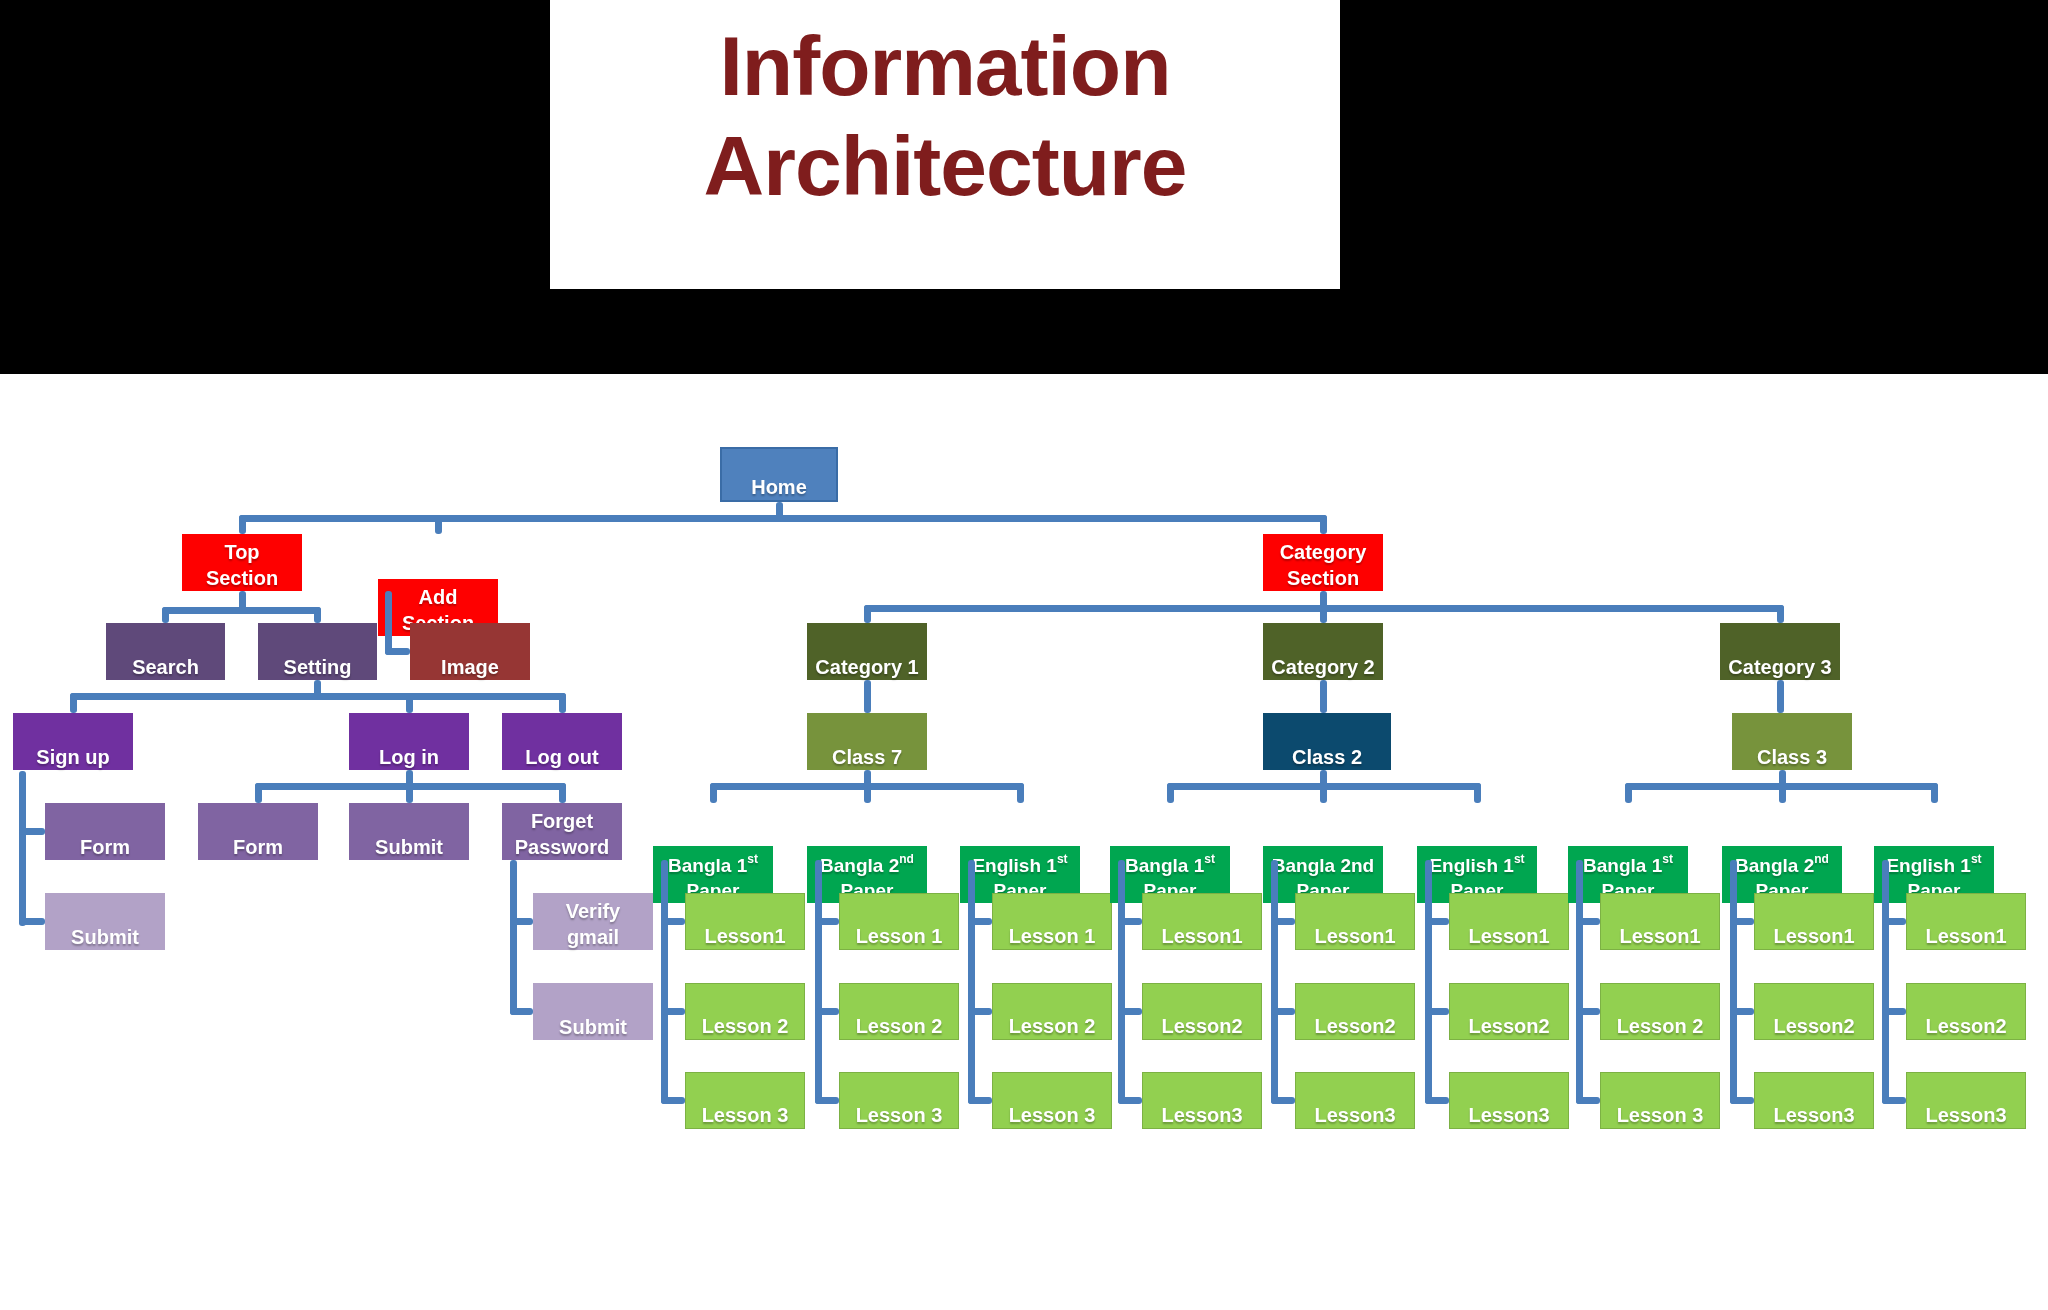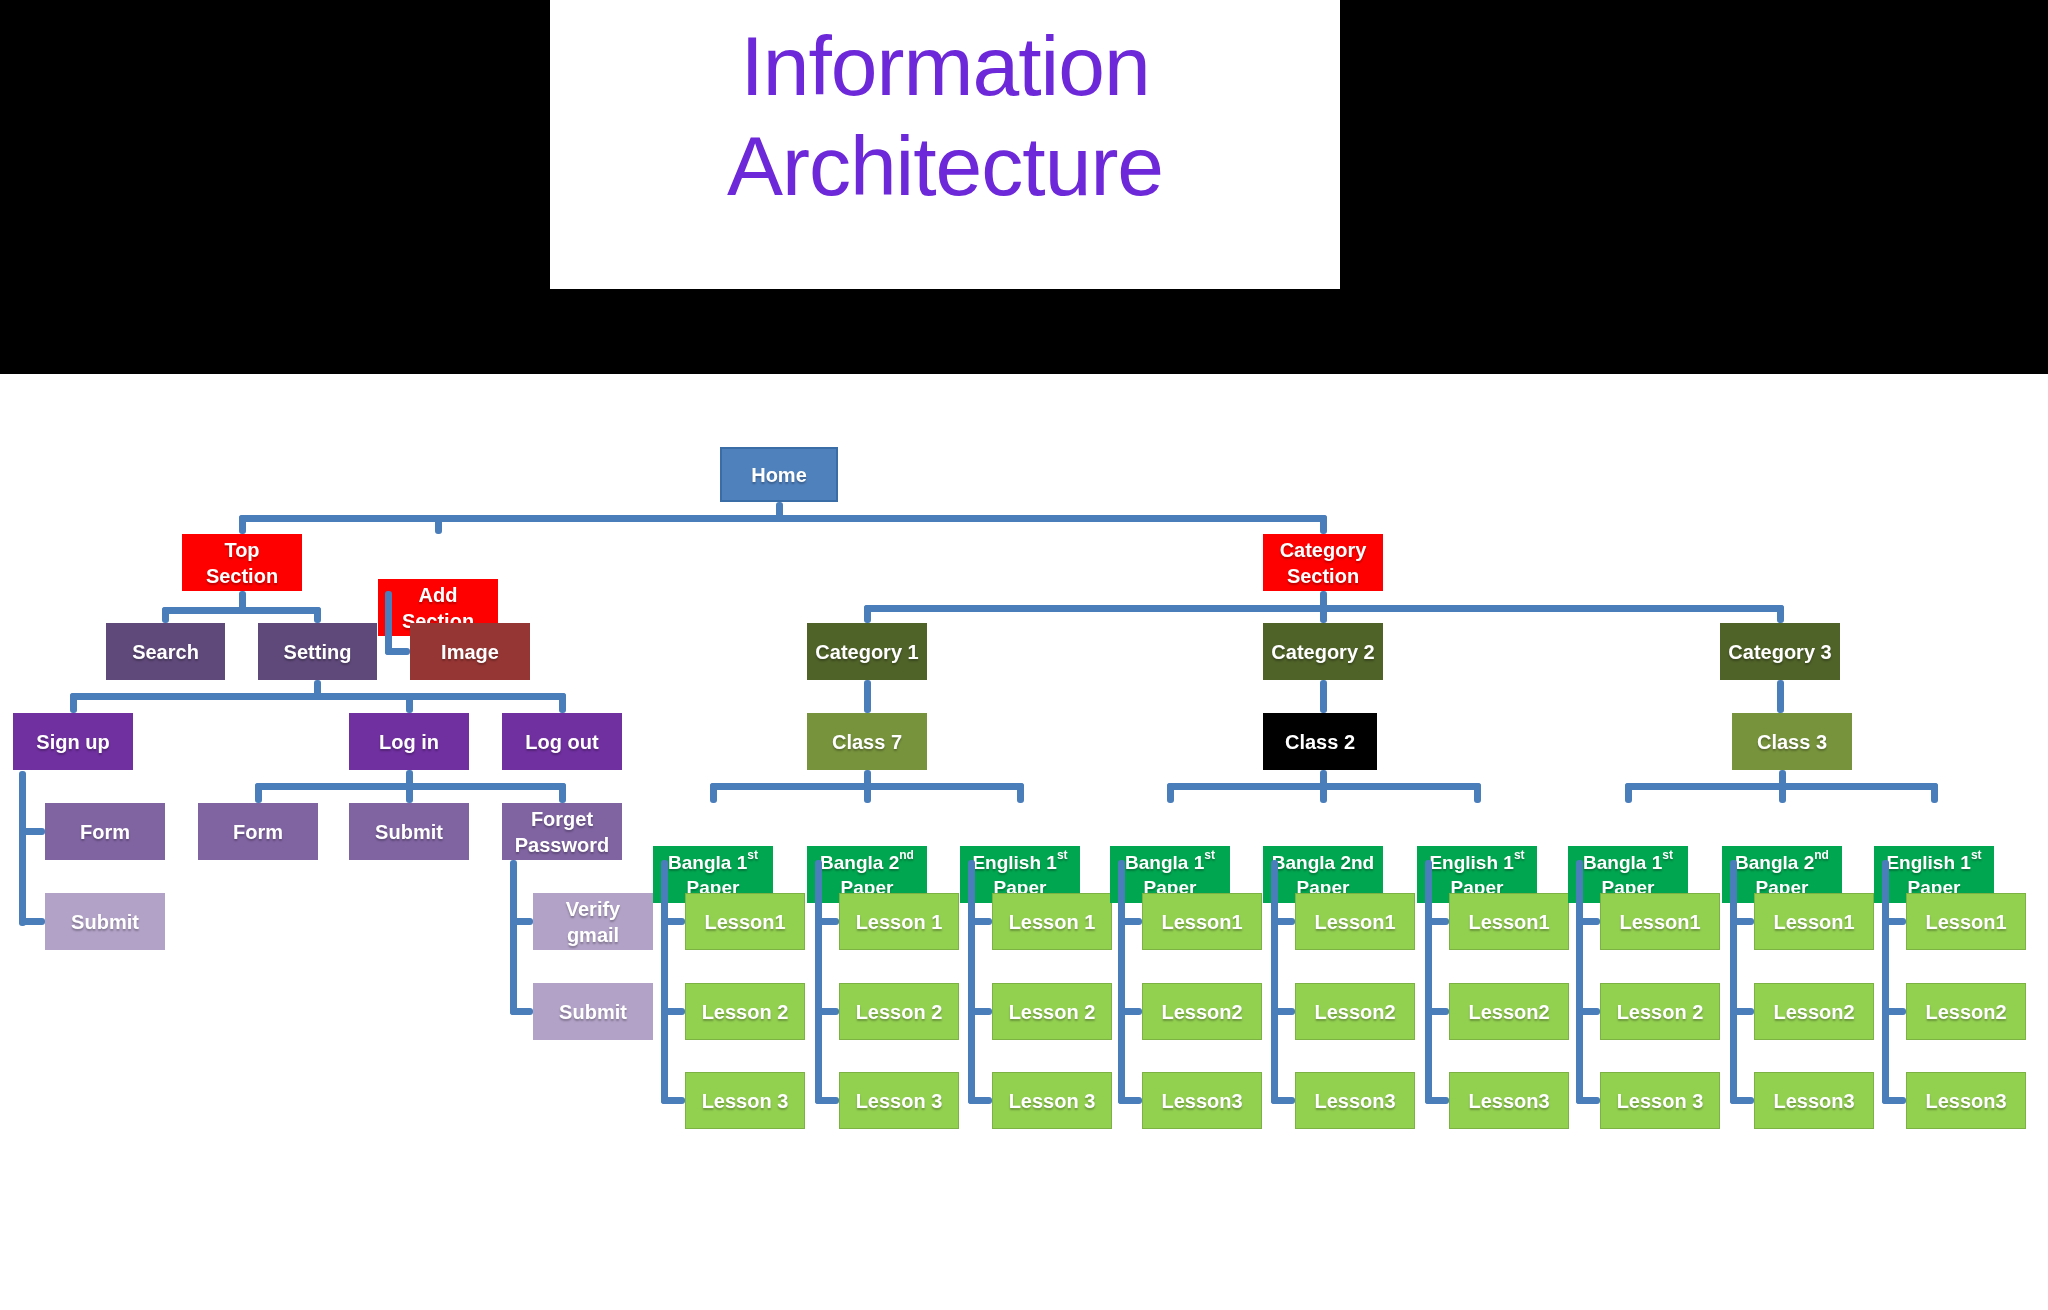--- a/index.html
+++ b/index.html
@@ -15,26 +15,26 @@
     background:#000000;
   }
   #title-card{
     position:absolute;left:550px;top:0;width:790px;height:289px;
     background:#ffffff;
     display:flex;flex-direction:column;align-items:center;justify-content:flex-start;
     padding-top:16px;box-sizing:border-box;
   }
   .title-line{
     font-size:84px;line-height:100px;
-    font-weight:400;color:#6d28d9;letter-spacing:-1px;
+    font-weight:700;color:#7f1d1d;letter-spacing:-1px;
     white-space:nowrap;
   }
   .node{
     position:absolute;
-    display:flex;flex-direction:column;align-items:center;justify-content:center;
+    display:flex;flex-direction:column;align-items:center;justify-content:flex-end;
     color:#ffffff;font-weight:bold;font-size:20px;line-height:26px;
     text-align:center;
     text-shadow:0 2px 2px rgba(0,0,0,0.28);
     box-sizing:border-box;
   }
   .node .line{display:block;white-space:nowrap;}
   .node sup{font-size:12px;line-height:0;position:relative;top:-2px;vertical-align:super;}
   .c-home{border:2px solid #3a6ca6;}
   .c-lightgreen{border:1px solid rgba(0,0,0,0.15);}
   .c-green{font-size:19px;line-height:25px;margin-top:43px;}
@@ -147,21 +147,21 @@
       </div>
       <div class="node c-lightgreen" style="left: 992px; top: 983px; width: 120px; height: 57px; background: rgb(146, 208, 80);">
         <span class="line"><span>Lesson 2</span></span>
       </div>
       <div class="node c-lightgreen" style="left: 992px; top: 1072px; width: 120px; height: 57px; background: rgb(146, 208, 80);">
         <span class="line"><span>Lesson 3</span></span>
       </div>
       <div class="node c-darkolive" style="left: 1263px; top: 623px; width: 120px; height: 57px; background: rgb(79, 98, 40);">
         <span class="line"><span>Category 2</span></span>
       </div>
-      <div class="node c-olive" style="left: 1263px; top: 713px; width: 114px; height: 57px; background: #000000;">
+      <div class="node c-olive" style="left: 1263px; top: 713px; width: 128px; height: 57px; background: #0c4a6e;">
         <span class="line"><span>Class 2</span></span>
       </div>
       <div class="node c-green" style="left: 1110px; top: 803px; width: 120px; height: 57px; background: rgb(0, 166, 80);">
         <span class="line"><span>Bangla 1</span><sup>st</sup></span>
         <span class="line">Paper</span>
       </div>
       <div class="node c-green" style="left: 1263px; top: 803px; width: 120px; height: 57px; background: rgb(0, 166, 80);">
         <span class="line"><span>Bangla 2nd</span></span>
         <span class="line">Paper</span>
       </div>

